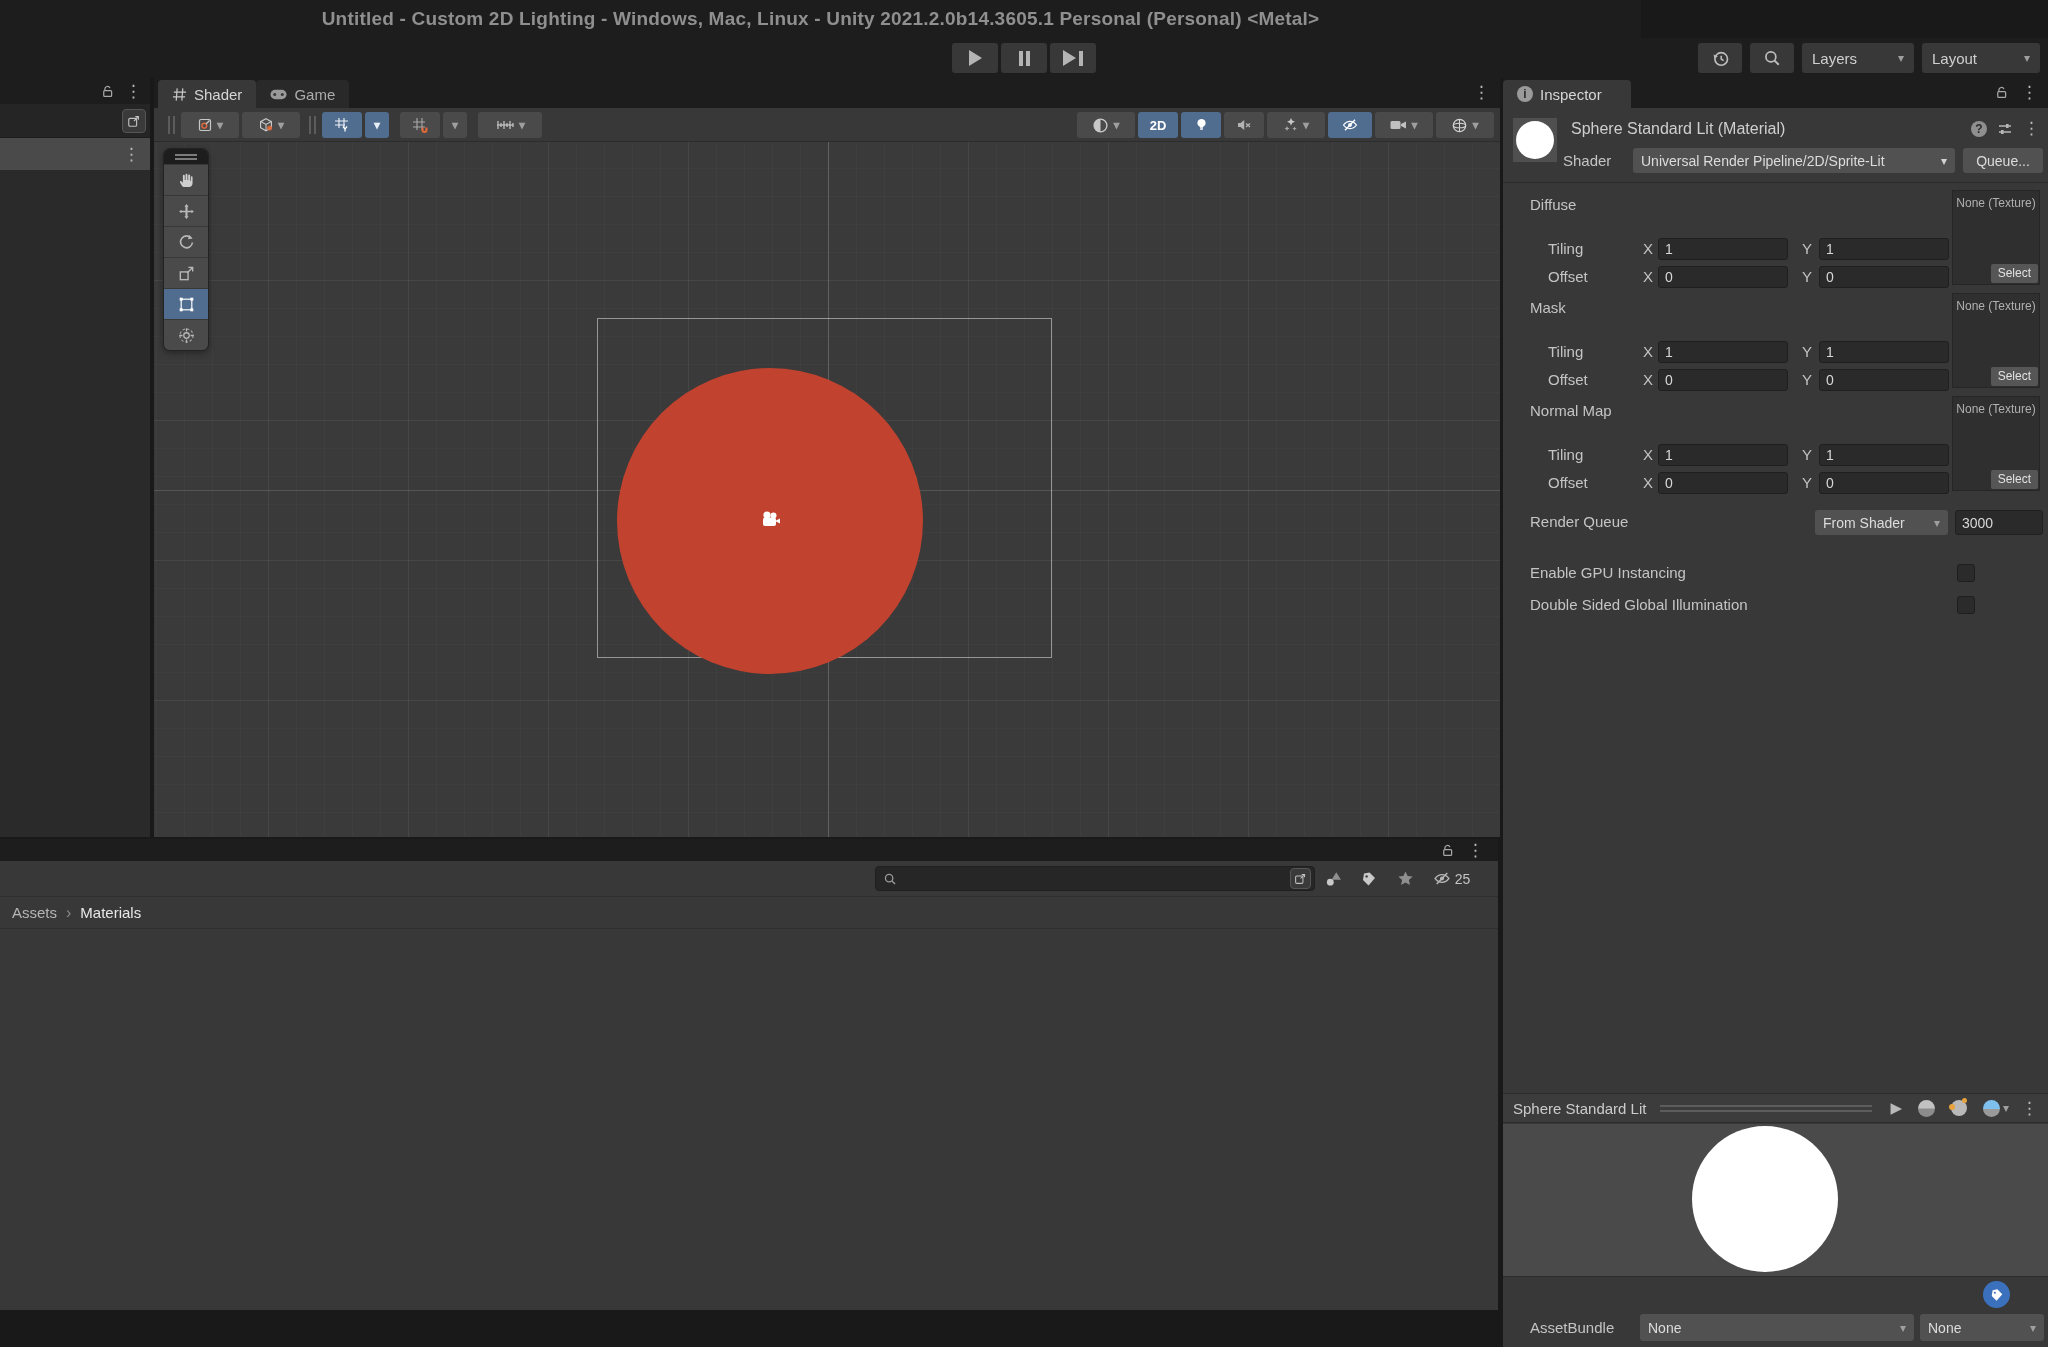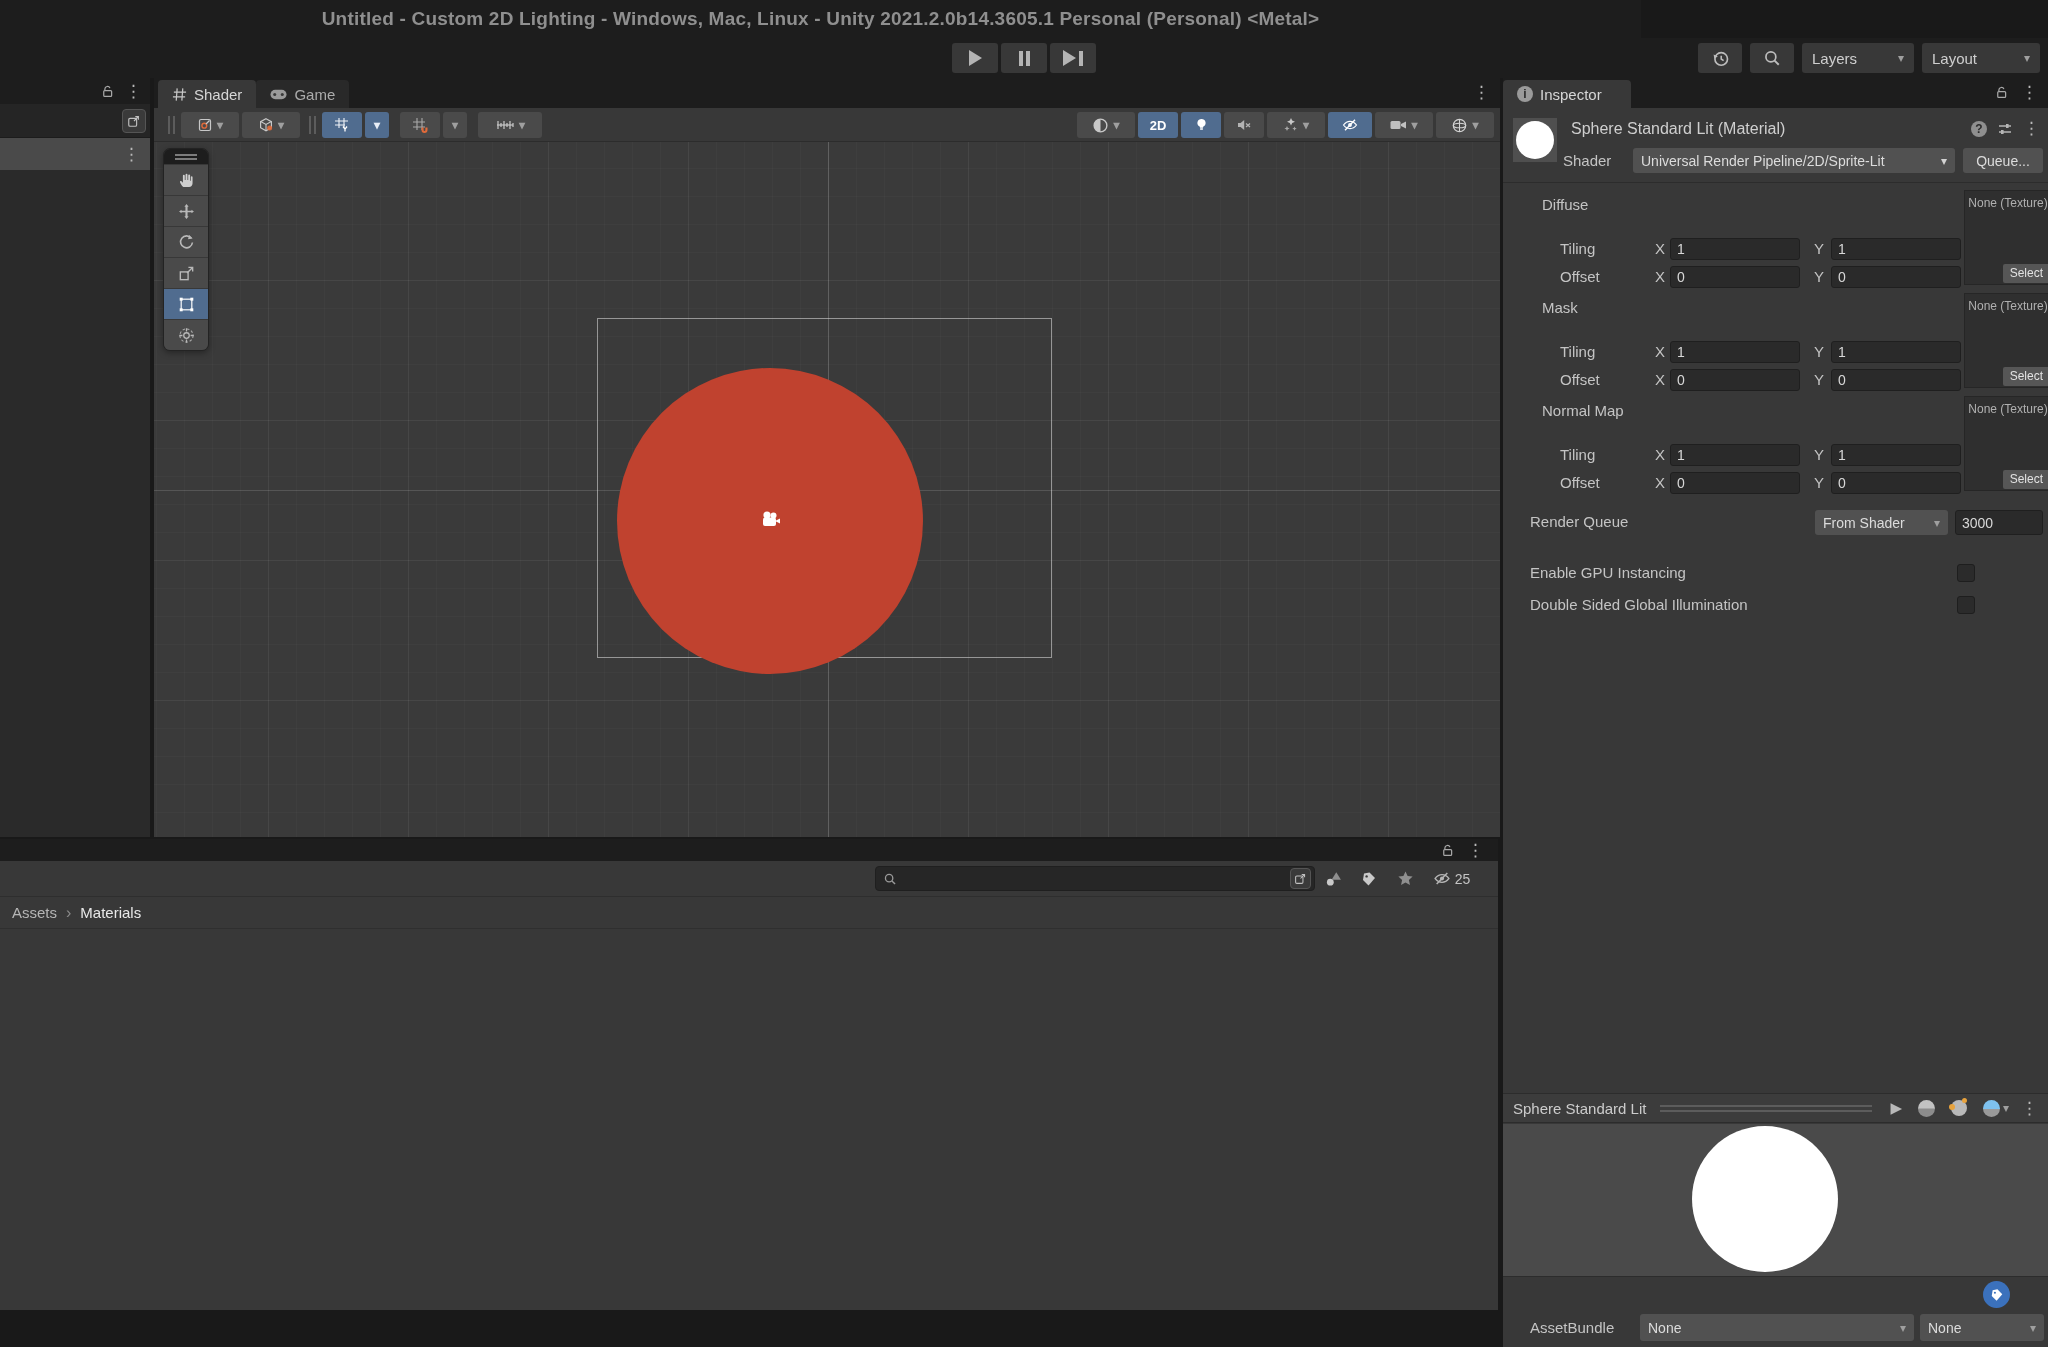--- a/index.html
+++ b/index.html
@@ -122,21 +122,21 @@
   .circlehelp { width:16px; height:16px; border-radius:50%; background:#8f8f8f; color:#2b2b2b;
                 font-size:12px; font-weight:bold; display:flex; align-items:center; justify-content:center; }
   .shaderrow { position:absolute; left:0; top:40px; width:545px; height:26px; }
   .shaderlabel { position:absolute; left:60px; top:4px; font-size:15px; color:#c4c4c4; }
   .shader-dd { position:absolute; left:130px; top:0; width:322px; height:25px; background:#515151; border-radius:3px;
                display:flex; align-items:center; justify-content:space-between; padding:0 8px; color:#dcdcdc; font-size:14px; }
   .editbtn { position:absolute; left:460px; top:0; width:80px; height:25px; background:#515151; border-radius:3px;
              display:flex; align-items:center; justify-content:center; color:#dcdcdc; font-size:14px; }
   .sep { position:absolute; left:0; width:545px; height:0; border-top:1px solid #2c2c2c; }
 
-  .mapsec { position:absolute; left:12px; width:475px; height:100px; }
+  .mapsec { position:absolute; left:0; width:475px; height:100px; }
   .seclabel { position:absolute; left:27px; top:6px; font-size:15px; color:#c4c4c4; }
   .texslot { position:absolute; left:449px; top:0; width:88px; height:95px; background:#2f2f2f;
              border:1px solid #262626; text-align:center; padding-top:4px; font-size:12px; color:#b0b0b0;
              line-height:1.35; }
   .selectbtn { position:absolute; right:1px; bottom:1px; padding:1px 7px 2px; background:#565656;
                border-radius:2px; color:#e2e2e2; font-size:12px; }
   .trow { position:absolute; left:0; width:449px; height:22px; }
   .trow .rlabel { position:absolute; left:45px; top:2px; font-size:15px; color:#c4c4c4; }
   .axis { position:absolute; top:2px; font-size:15px; color:#c4c4c4; }
   .tfield { position:absolute; top:0; width:130px; height:22px; background:#2a2a2a; border:1px solid #1f1f1f;

